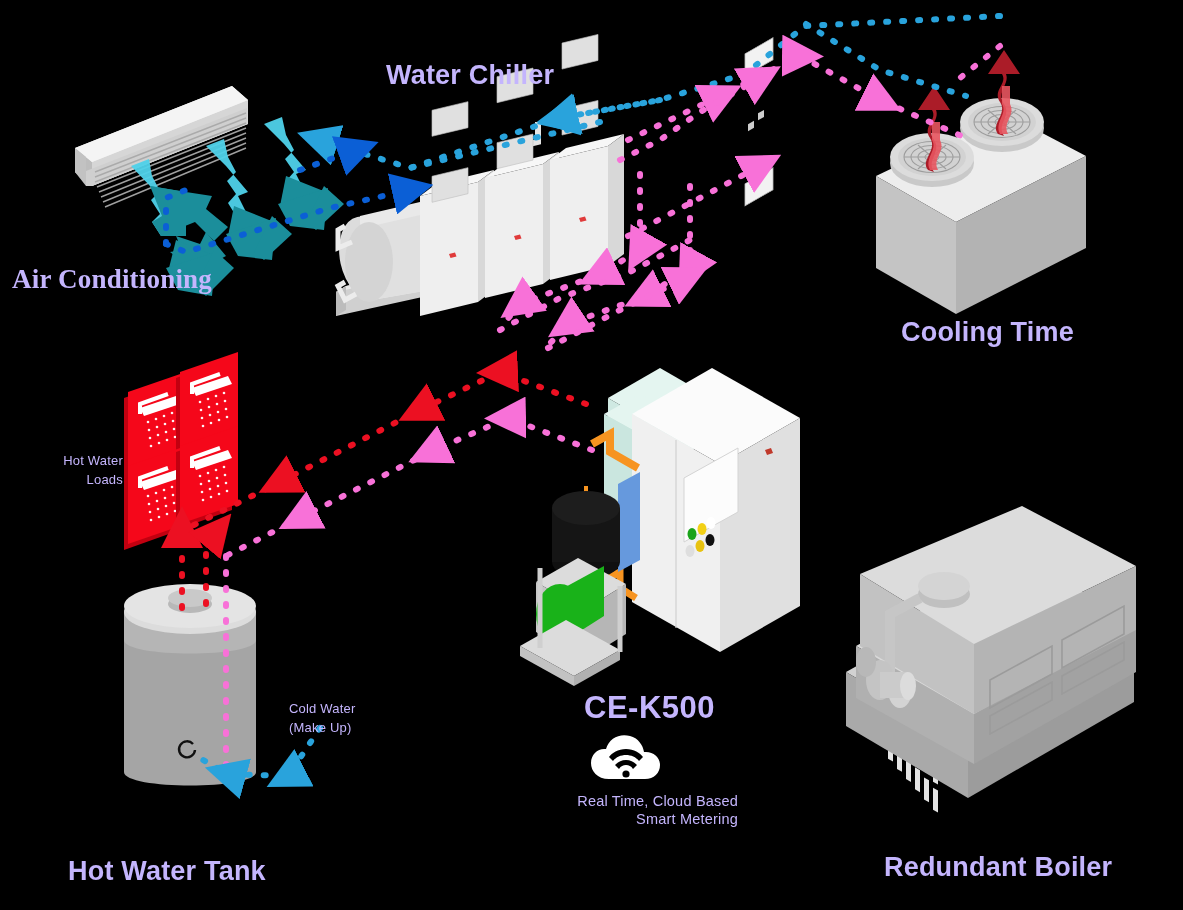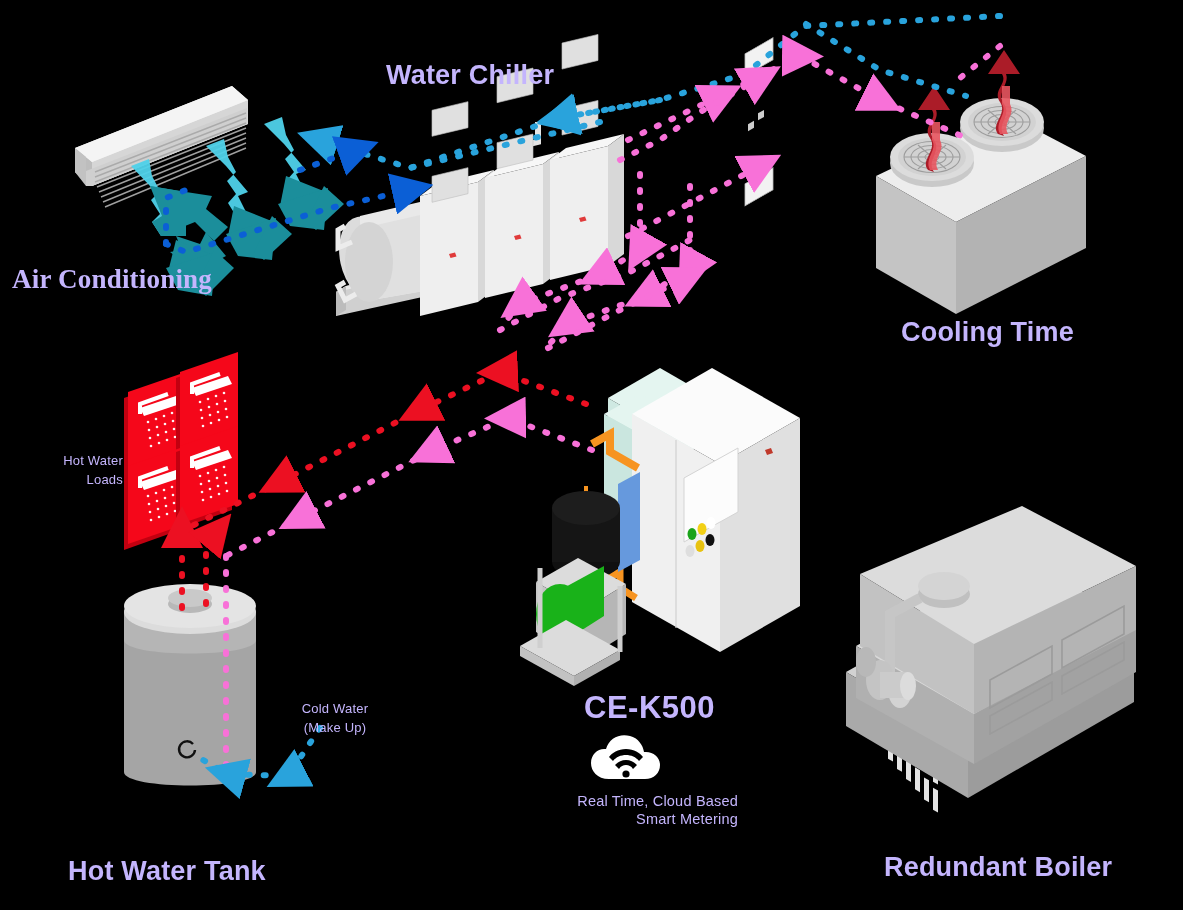--- a/index.html
+++ b/index.html
@@ -12,21 +12,21 @@
   .lbl-big{font-size:27px;font-weight:600;}
   .lbl-sm{font-size:13px;font-weight:400;line-height:19px;}
   .lbl-mid{font-size:31px;font-weight:600;letter-spacing:.5px;}
   .lbl-cap{font-size:14.5px;font-weight:400;line-height:18px;text-align:right;}
   #l-ac{left:12px;top:264px;font-family:Liberation Serif, serif;}
   #l-chiller{left:386px;top:60px;}
   #l-tower{left:901px;top:317px;}
   #l-boiler{left:884px;top:852px;text-align:center;}
   #l-tank{left:68px;top:856px;}
   #l-loads{left:31px;top:451px;text-align:right;width:92px;}
-  #l-cold{left:289px;top:699px;text-align:center;width:92px;}
+  #l-cold{left:289px;top:699px;text-align:left;width:92px;}
   #l-cek{left:584px;top:682px;margin-top:8px;}
   #l-meter{left:532px;top:792px;width:206px;}
 </style>
 </head>
 <body>
 
 <div id="stage">
 
 <svg width="1183" height="910" viewBox="0 0 1183 910">
   <defs>

